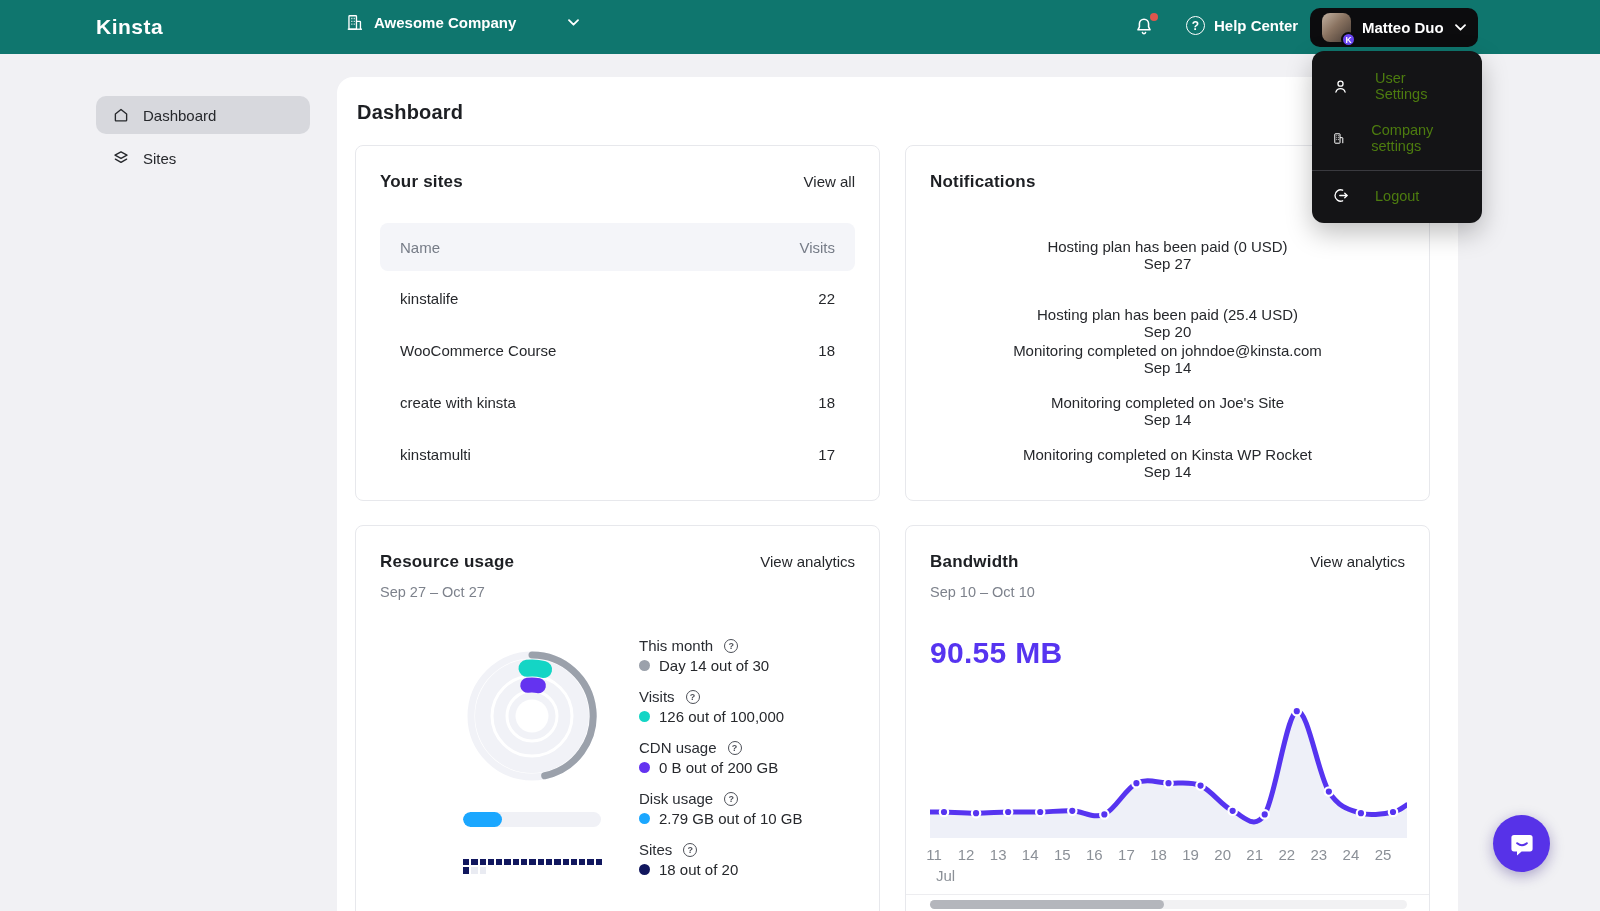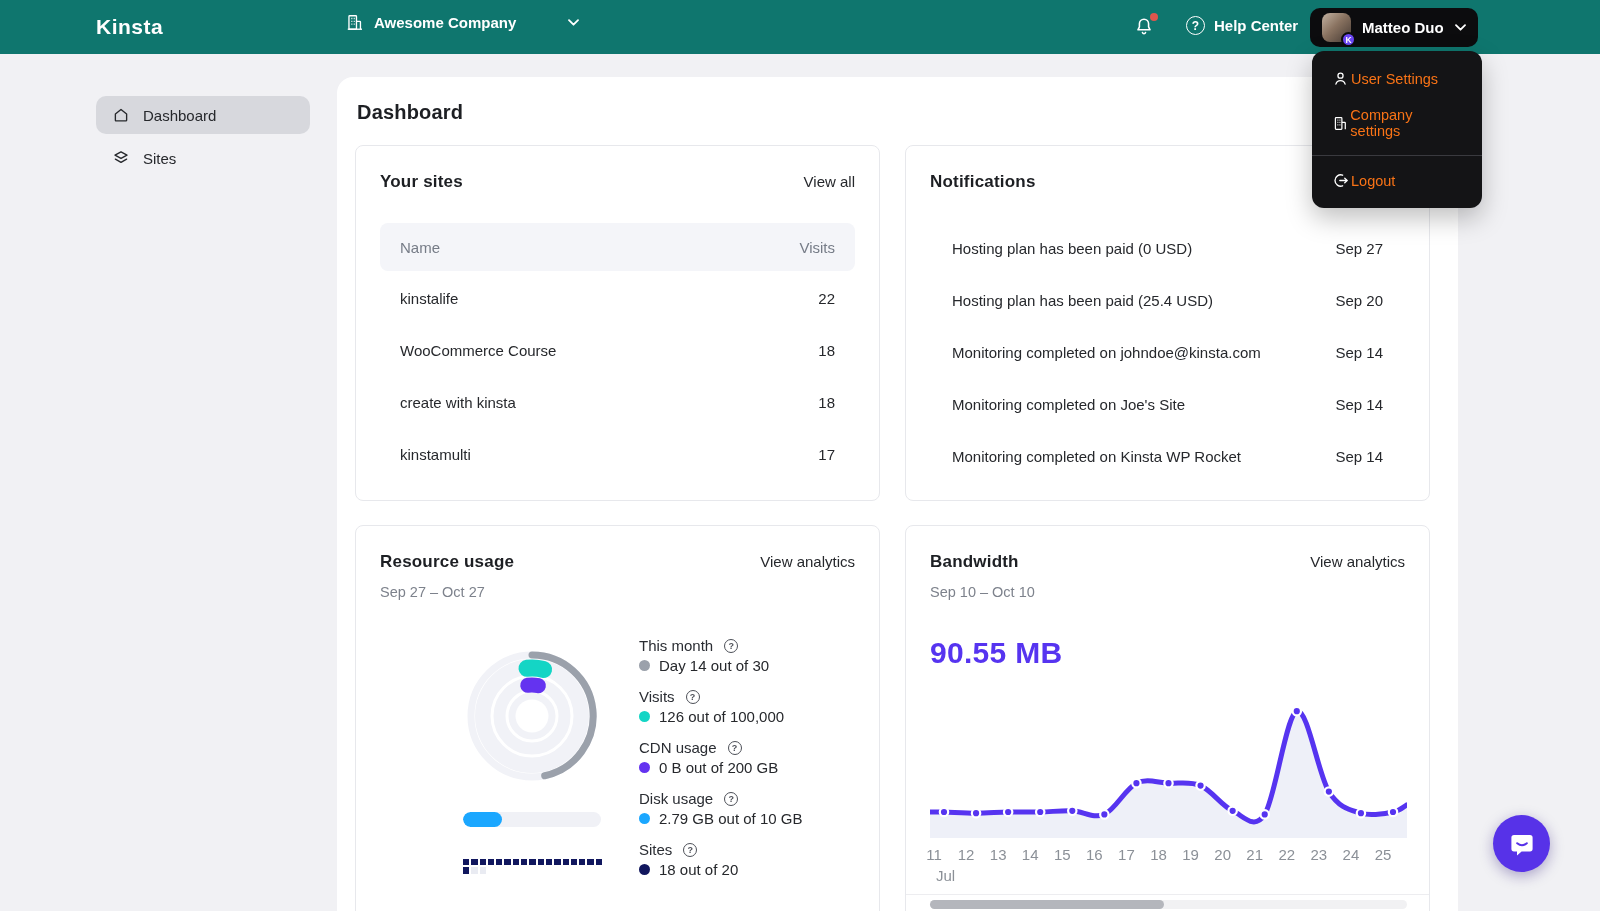--- a/index.html
+++ b/index.html
@@ -20,21 +20,21 @@
   .bell .dot { position:absolute; right:1px; top:-2px; width:8px; height:8px; border-radius:50%; background:#e0564d; }
   .help { position:absolute; left:1186px; top:16px; display:flex; align-items:center; gap:9px; color:#fff; cursor:pointer; }
   .help .htxt { font-size:15px; font-weight:700; }
   .qdark { width:19px; height:19px; border:1.7px solid #fff; border-radius:50%; color:#fff; font-size:12px; font-weight:700; display:flex; align-items:center; justify-content:center; }
   .userpill { position:absolute; left:1310px; top:8px; width:168px; height:39px; background:#0c0c0e; border-radius:10px; display:flex; align-items:center; padding:0 12px; gap:11px; cursor:pointer; }
   .avatar { position:relative; width:29px; height:29px; border-radius:8px; background:linear-gradient(135deg,#c3b3a2 0%,#8a7361 45%,#453a33 100%); flex:none; }
   .avatar .badge { position:absolute; right:-5px; bottom:-5px; width:15px; height:15px; border-radius:50%; background:#6b46f5; border:2px solid #0c0c0e; color:#fff; font-size:8.5px; font-weight:800; display:flex; align-items:center; justify-content:center; }
   .uname { color:#fff; font-size:15px; font-weight:700; flex:1; }
   
   .menu { position:absolute; left:1312px; top:51px; width:170px; background:#141416; border-radius:12px; padding:9px 0; z-index:50; box-shadow:0 10px 26px rgba(0,0,0,.25); }
-  .menu-item { display:flex; align-items:center; gap:2px; padding:10px 20px; color:#f97316; font-size:14.5px; cursor:pointer; }
+  .menu-item { display:flex; align-items:center; gap:26px; padding:10px 20px; color:#4d7c0f; font-size:14.5px; cursor:pointer; }
   .menu-div { height:1px; background:#3a3a3f; margin:6px 0; }
   
   .sidebar { position:absolute; left:96px; top:96px; width:214px; }
   .nav-item { display:flex; align-items:center; gap:13px; height:38px; padding:0 16px; border-radius:10px; font-size:15px; color:#26282c; cursor:pointer; margin-bottom:5px; }
   .nav-item.active { background:#d7d8dd; font-weight:400; }
   
   .panel { position:absolute; left:337px; top:77px; width:1121px; height:834px; background:#fff; border-radius:16px 16px 0 0; overflow:hidden; }
   .page-title { position:absolute; left:20px; top:24px; font-size:20px; font-weight:800; color:#1d1f23; letter-spacing:.2px; }
   .card { position:absolute; background:#fff; border:1px solid #e7e8ec; border-radius:8px; }
   .card-head { position:absolute; left:24px; right:24px; top:26px; display:flex; justify-content:space-between; align-items:baseline; }
@@ -42,21 +42,21 @@
   .card-link { font-size:15px; color:#26282c; cursor:pointer; }
   .card-sub { position:absolute; left:24px; top:58px; font-size:14.5px; color:#7d828c; }
   #card-sites { left:18px; top:68px; width:525px; height:356px; }
   #card-notifs { left:568px; top:68px; width:525px; height:356px; }
   #card-resource { left:18px; top:448px; width:525px; height:420px; }
   #card-bandwidth { left:568px; top:448px; width:525px; height:420px; }
   
   .thead { position:absolute; left:24px; right:24px; top:77px; height:48px; background:#f4f5f9; border-radius:8px; display:flex; justify-content:space-between; align-items:center; padding:0 20px; font-size:15px; color:#767c87; }
   .trow { position:absolute; left:24px; right:24px; height:20px; display:flex; justify-content:space-between; align-items:center; padding:0 20px; font-size:15px; color:#26282c; cursor:pointer; }
   
-  .nrow { position:absolute; left:24px; right:24px; height:20px; display:flex; justify-content:space-between; align-items:center; padding:0 22px 0 22px; font-size:15px; color:#26282c; }
+  .nrow { position:absolute; left:24px; right:24px; height:20px; display:flex; justify-content:space-between; align-items:center; padding:0 22px 0 22px; font-size:15px; color:#26282c;flex-direction:column; }
   .nrow .ndate { color:#26282c; }
   
   .donut { position:absolute; left:106px; top:120px; }
   .legend { position:absolute; left:283px; top:110px; }
   .lgroup { margin-bottom:12px; }
   .llabel { display:flex; align-items:center; gap:11px; font-size:15px; color:#2a2d33; height:19px; }
   .lvalue { display:flex; align-items:center; gap:9px; font-size:15px; color:#26282c; height:19px; margin-top:1px; }
   .legend-dot { width:11px; height:11px; border-radius:50%; flex:none; }
   .qlight { width:14px; height:14px; border:1.3px solid #4d5058; border-radius:50%; color:#4d5058; font-size:9px; font-weight:700; display:flex; align-items:center; justify-content:center; }
   .progress { position:absolute; left:107px; top:286px; width:138px; height:15px; border-radius:8px; background:#f0f1f6; overflow:hidden; }
@@ -201,21 +201,21 @@
 
   <div class="card" id="card-notifs">
     <div class="card-head">
       <span class="card-title">Notifications</span>
       <span class="card-link">View all</span>
     </div>
     <div class="nrow" style="top:92px">
       <span>Hosting plan has been paid (0 USD)</span>
       <span class="ndate">Sep 27</span>
     </div>
-    <div class="nrow" style="top:144px">
+    <div class="nrow" style="top:160px">
       <span>Hosting plan has been paid (25.4 USD)</span>
       <span class="ndate">Sep 20</span>
     </div>
     <div class="nrow" style="top:196px">
       <span>Monitoring completed on johndoe@kinsta.com</span>
       <span class="ndate">Sep 14</span>
     </div>
     <div class="nrow" style="top:248px">
       <span>Monitoring completed on Joe's Site</span>
       <span class="ndate">Sep 14</span>

